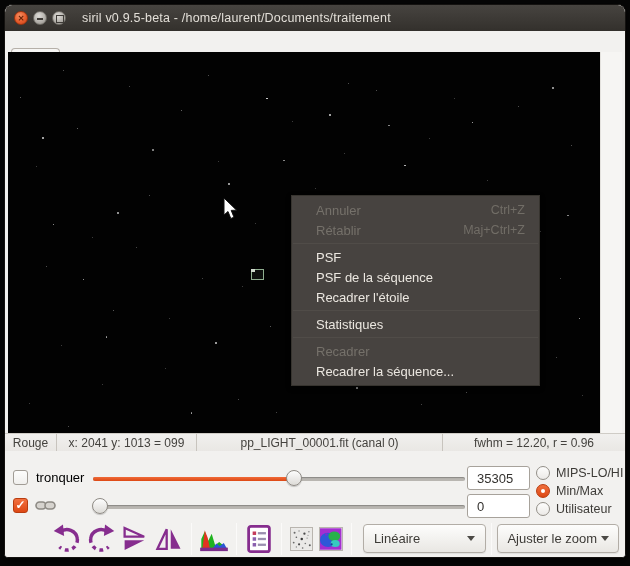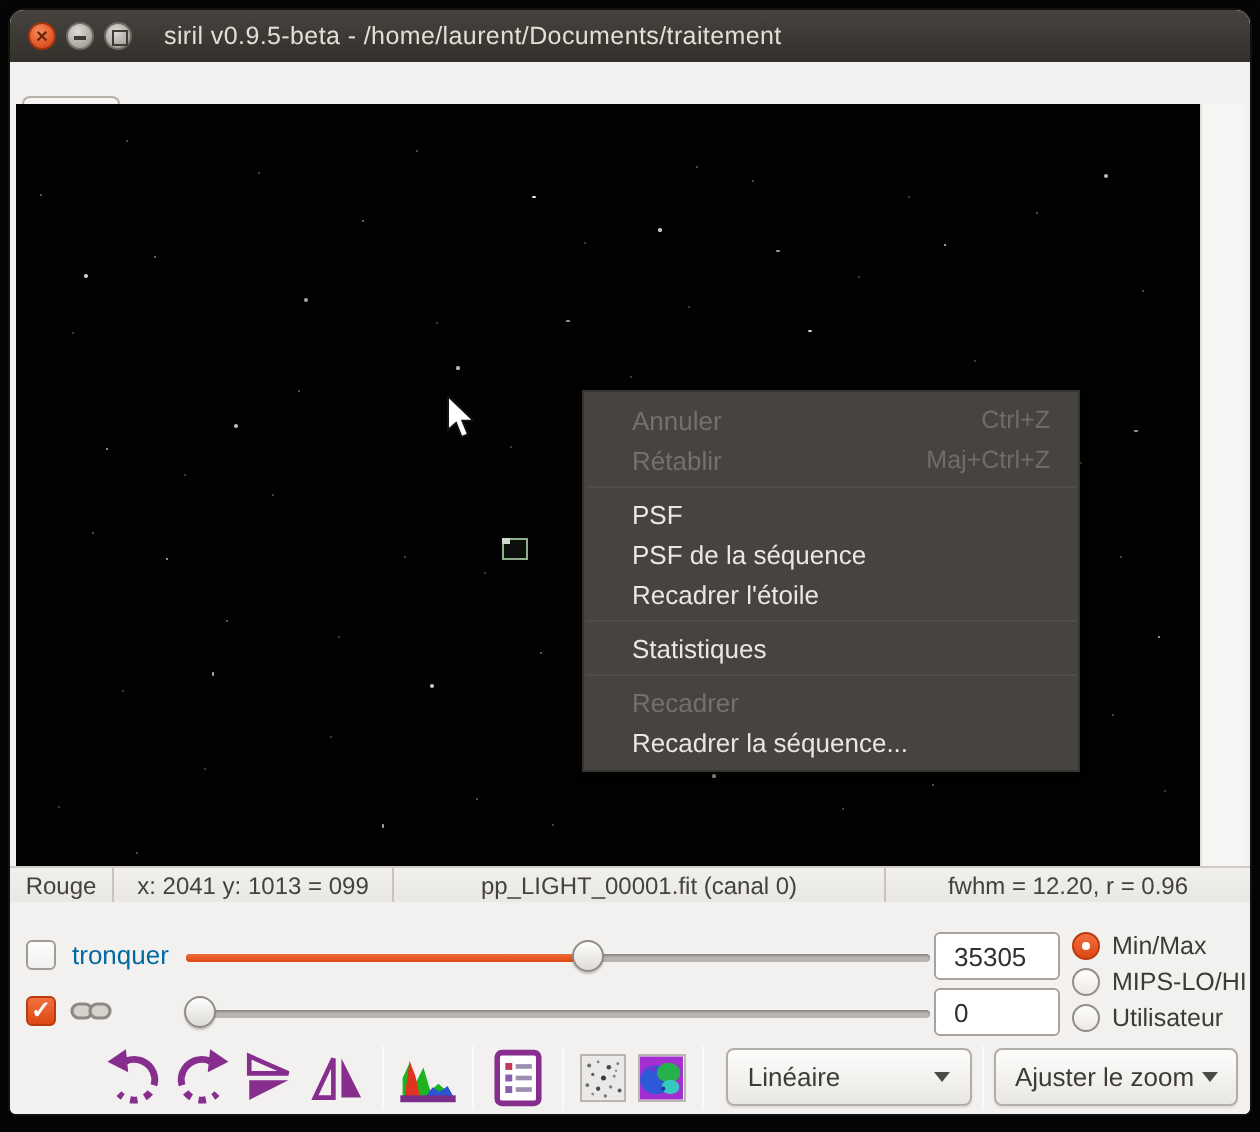--- a/index.html
+++ b/index.html
@@ -78,21 +78,21 @@
   .controls { position:absolute; left:0; top:457px; width:100%; height:57px; background:#f2f1ef; }
   .ctl-row { position:absolute; left:0; width:100%; height:26px; }
   .row-high { top:3px; } .row-low { top:31px; }
 
   .checkbox { position:absolute; left:8px; top:5px; width:15px; height:15px; border-radius:3px;
     background:linear-gradient(#fdfdfc,#f0efed); border:1px solid #a19c95; }
   .checkbox.checked { background:linear-gradient(#f2703f,#dd4814); border:1px solid #b93c0f; }
   .checkbox.checked::after { content:"✓"; position:absolute; left:0; top:-1px; width:100%;
     text-align:center; font-size:12px; font-weight:bold; color:#fff; }
 
-  .ctl-label { position:absolute; left:31px; top:5px; font-size:13px; color:#0369a1; }
+  .ctl-label { position:absolute; left:31px; top:5px; font-size:13px; color:#000000; }
   .link-icon { position:absolute; left:30px; top:6px; }
 
   .slider { position:absolute; left:88px; top:0; width:372px; height:26px; }
   .slider .track { position:absolute; left:0; right:0; top:11.5px; height:4px; border-radius:2px;
     background:#b9b6b1; box-shadow:inset 0 1px 1px rgba(0,0,0,.25); }
   .slider .fill { position:absolute; left:0; top:11.5px; height:4px; border-radius:2px;
     background:linear-gradient(#f06a38,#dd4814); }
   .slider .handle { position:absolute; top:5px; width:16px; height:16px; margin-left:-8px; border-radius:50%;
     background:linear-gradient(#fdfdfd,#dddbd7); border:1px solid #8f8b85; box-shadow:0 1px 1px rgba(0,0,0,.2); }
 
@@ -294,26 +294,26 @@
       <div class="slider">
         <div class="track"></div>
         <div class="fill" style="width: 2%;"></div>
         <div class="handle" style="left: 2%;"></div>
       </div>
       <input class="value-input" value="0" style="">
     </div>
 
     <div class="radio-col">
       <div class="radio-row">
+        <div class="radio"></div>
+        <div class="radio-label">MIPS-LO/HI</div>
+      </div>
+      <div class="radio-row">
         <div class="radio selected"></div>
         <div class="radio-label">Min/Max</div>
-      </div>
-      <div class="radio-row">
-        <div class="radio"></div>
-        <div class="radio-label">MIPS-LO/HI</div>
       </div>
       <div class="radio-row">
         <div class="radio"></div>
         <div class="radio-label">Utilisateur</div>
       </div>
     </div>
   </div>
 
   <div class="toolbar">
     <div style="width:46px"></div>

